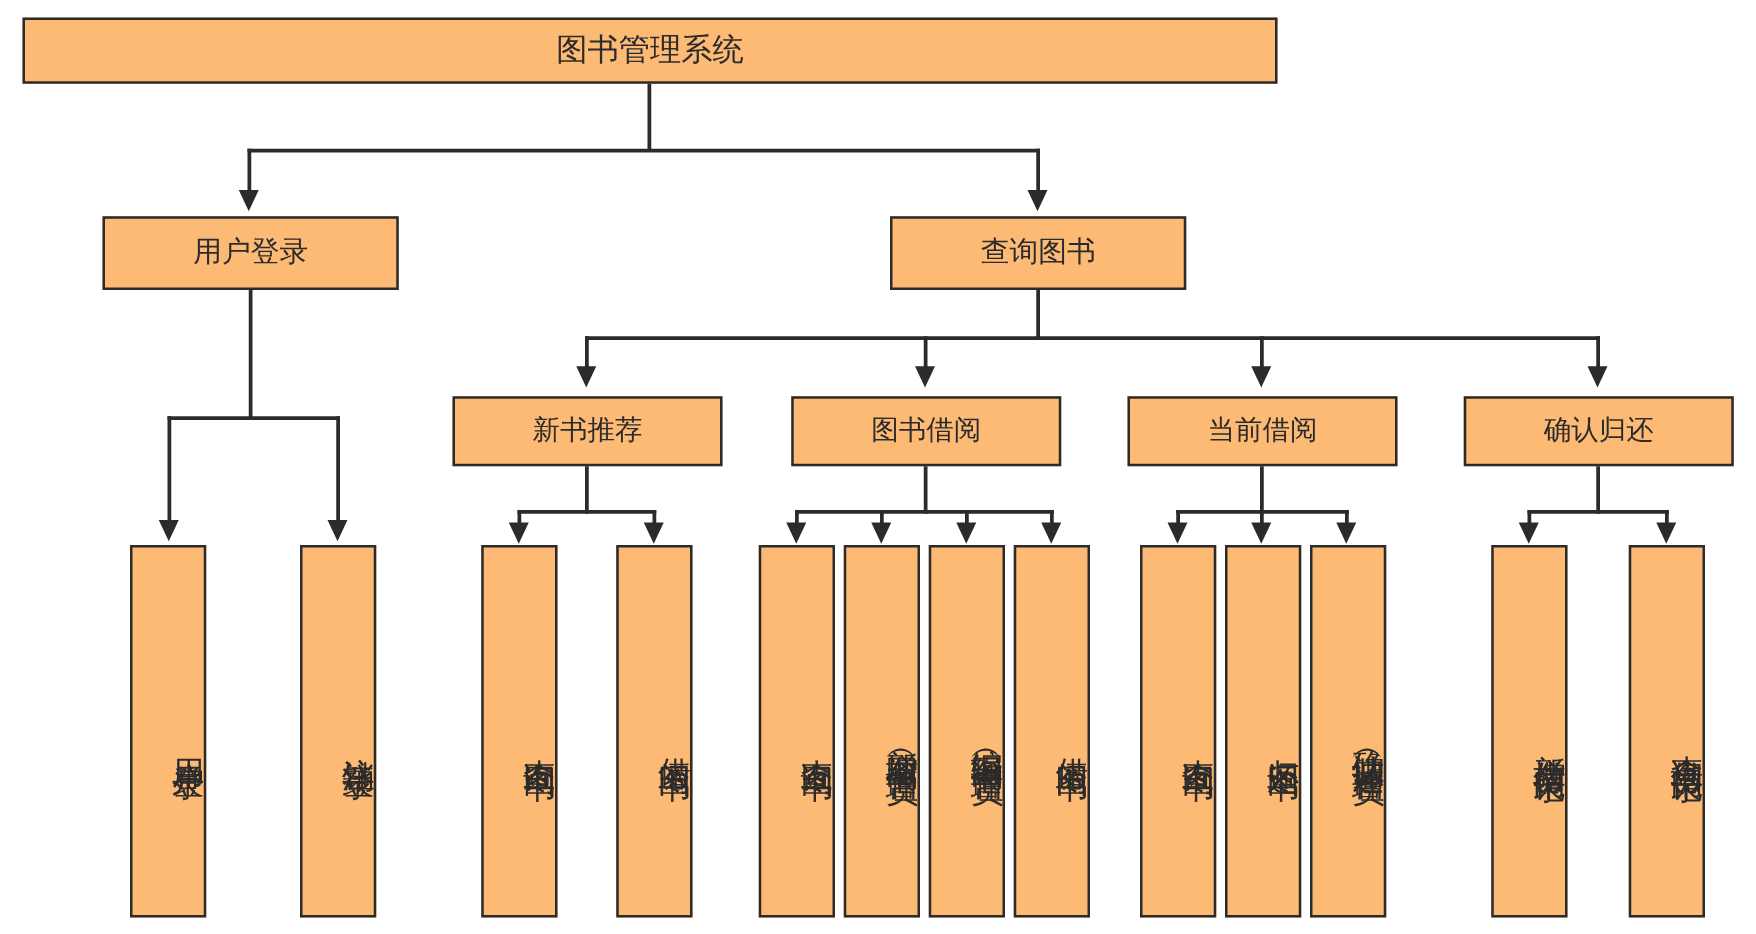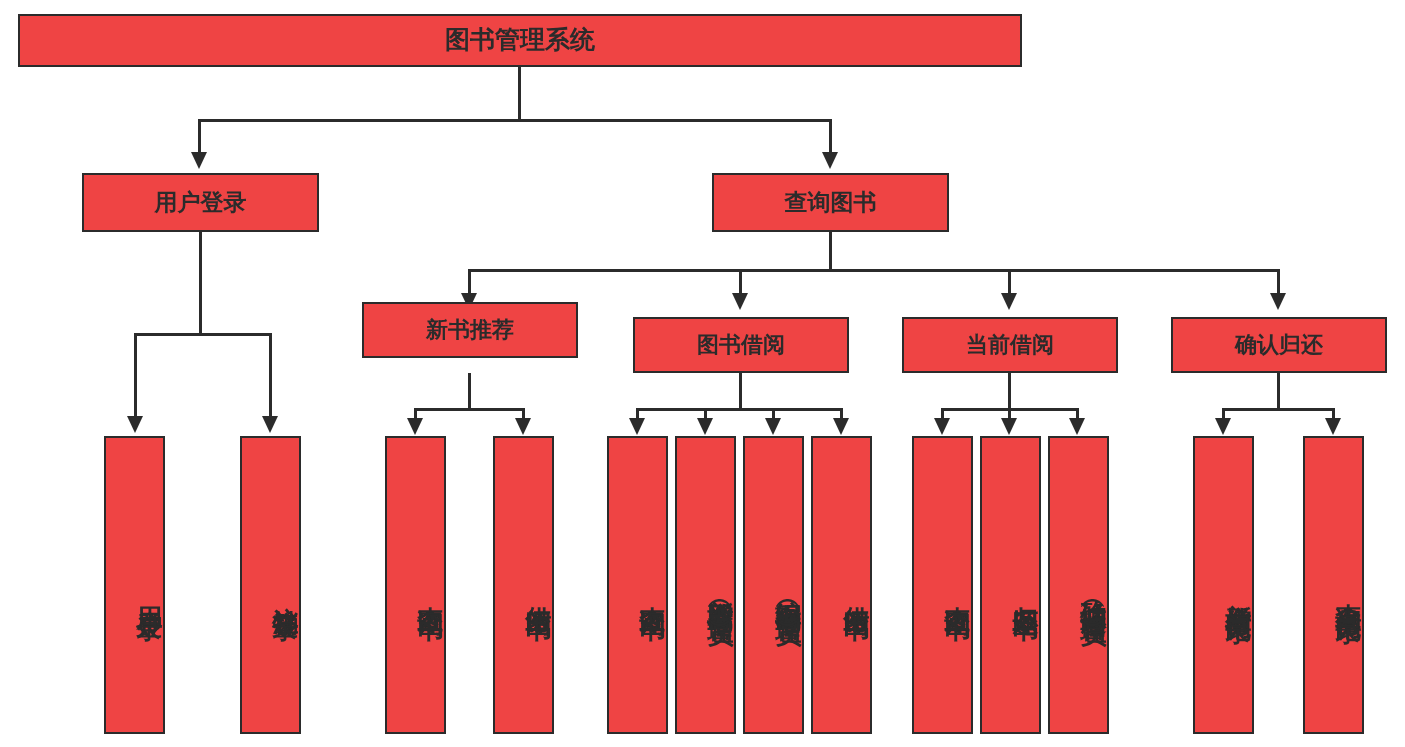--- a/index.html
+++ b/index.html
@@ -17,28 +17,27 @@
     width: 1405px;
     height: 747px;
     background: #ffffff;
     overflow: hidden;
   }
   
   .node {
     position: absolute;
     box-sizing: border-box;
     border: 2px solid #2b2b2b;
-    background: #ef4444;
+    background: #fdba74;
     display: flex;
     align-items: center;
     justify-content: center;
     text-align: center;
     color: #2b2b2b;
     line-height: 1.05;
-    font-weight: bold;
   }
   .node.root { font-size: 25px; }
   .node.lvl1 { font-size: 23px; }
   .node.lvl2 { font-size: 22px; }
   
   .node.leaf {
     font-size: 26px;
     writing-mode: vertical-rl;
     text-orientation: upright;
     letter-spacing: 3px;
@@ -109,21 +108,21 @@
   <div class="link hline" style="left:468px; top:269px; width:812px; height:3px;"></div>
   <div class="link vline" style="left:468px; top:269px; width:3px; height:26px;"></div>
   <div class="arrow" style="left:461px; top:293px;"></div>
   <div class="link vline" style="left:739px; top:269px; width:3px; height:26px;"></div>
   <div class="arrow" style="left:732px; top:293px;"></div>
   <div class="link vline" style="left:1008px; top:269px; width:3px; height:26px;"></div>
   <div class="arrow" style="left:1001px; top:293px;"></div>
   <div class="link vline" style="left:1277px; top:269px; width:3px; height:26px;"></div>
   <div class="arrow" style="left:1270px; top:293px;"></div>
 
-  <div class="node lvl2" style="left:362px; top:302px; width:216px; height:56px;">
+  <div class="node lvl2" style="left:362px; top:317px; width:216px; height:56px;">
     <span>新书推荐</span>
   </div>
   <div class="node lvl2" style="left:902px; top:317px; width:216px; height:56px;">
     <span>当前借阅</span>
   </div>
   <div class="node lvl2" style="left:633px; top:317px; width:216px; height:56px;">
     <span>图书借阅</span>
   </div>
   <div class="node lvl2" style="left:1171px; top:317px; width:216px; height:56px;">
     <span>确认归还</span>

